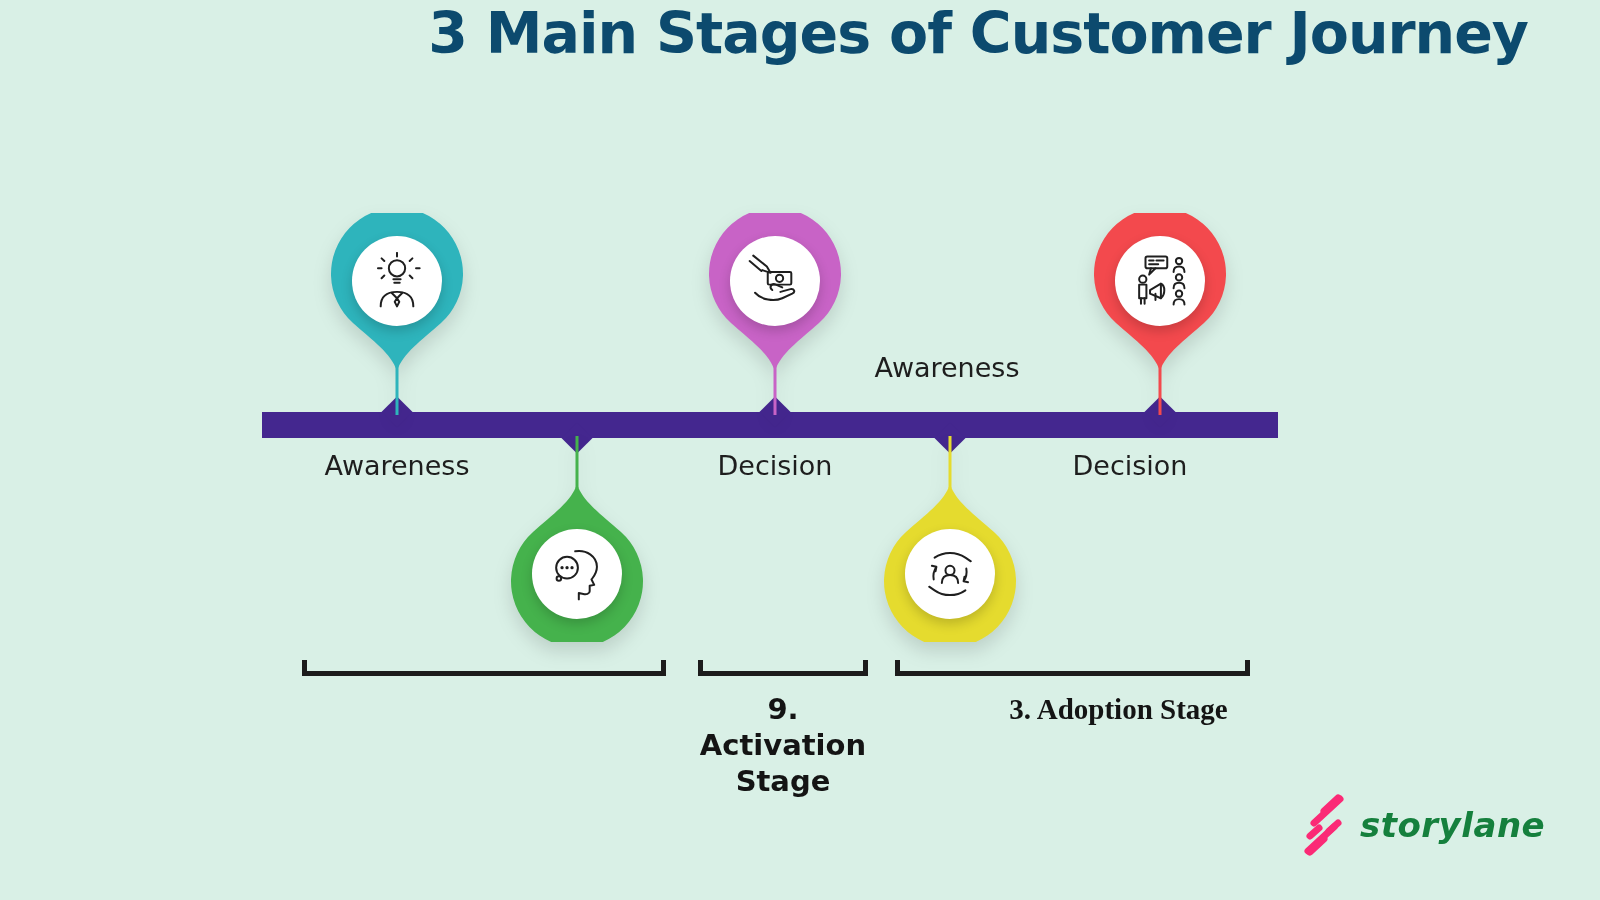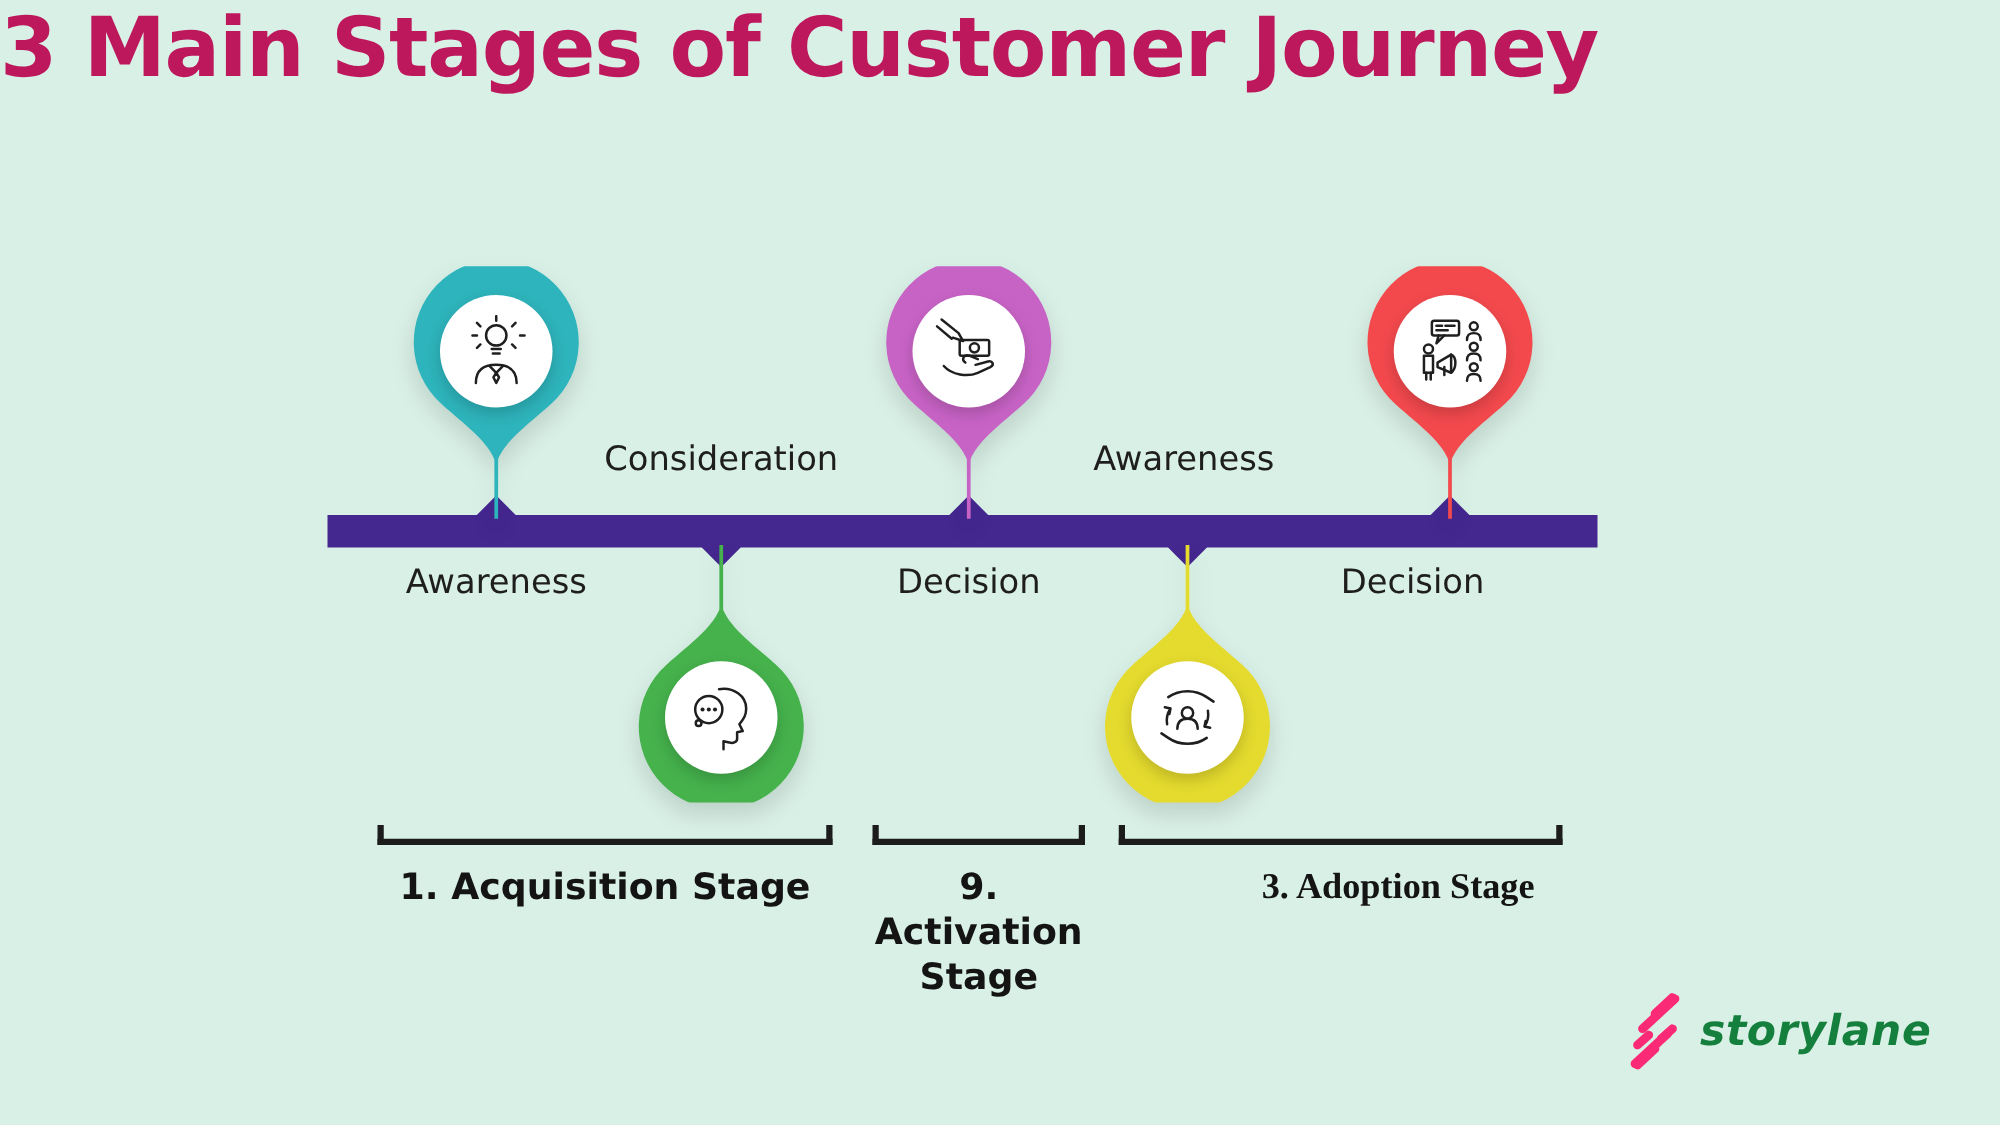--- a/index.html
+++ b/index.html
@@ -6,22 +6,22 @@
   html,body { width:1600px; height:900px; }
   body { font-family:"DejaVu Sans","Liberation Sans",sans-serif; }
   #canvas {
     position:relative; width:1600px; height:900px;
     background:#d9f0e6; overflow:hidden;
   }
   .abs { position:absolute; }
 
   
   .title {
-    left:0; top:96; width:1528px; text-align:left;
-    font-size:66px; font-weight:800; letter-spacing:-1px; color:#be185d;
+    left:0; top:96; width:1528px; text-align:right;
+    font-size:57px; font-weight:800; letter-spacing:-1px; color:#0c4a6e;
   }
 
   
   .timeline-bar { left:262px; top:412px; width:1016px; height:26px; background:#44278f; }
   .notch { width:22px; height:22px; background:#44278f; transform:rotate(45deg); }
 
   
   .pin, .droplet { width:136px; filter:drop-shadow(0 9px 9px rgba(0,0,0,0.13)); }
   .inner-circle {
     position:absolute; width:90px; height:90px; border-radius:50%;
@@ -84,21 +84,20 @@
   <div class="inner-circle" style="left:532px; top:529px;">
     <svg class="icon-svg" width="58" height="58" viewBox="0 0 64 64">
       <path d="M30 7c13-2 24 6 24 17 0 7-3 10-6 14l3 6-5 1v6c0 3-4 4-7 3l-5-1v7"></path>
       <circle cx="21" cy="25" r="12"></circle>
       <circle cx="15.5" cy="25" r="1.8" fill="#1f1f1f" stroke="none"></circle>
       <circle cx="21" cy="25" r="1.8" fill="#1f1f1f" stroke="none"></circle>
       <circle cx="26.5" cy="25" r="1.8" fill="#1f1f1f" stroke="none"></circle>
       <circle cx="12" cy="37" r="2.5"></circle>
     </svg>
   </div>
-  <div class="abs ms-label" style="left:467px; top:352px;">Consideration</div>
 
   <svg class="abs pin" style="left:707px; top:213px;" width="136" height="210" viewBox="0 0 136 210">
     <rect x="66.5" y="150" width="3" height="52" fill="#c863c6"></rect>
     <path d="M68 158 C62 140 44 128 24 110 A66 66 0 1 1 112 110 C92 128 74 140 68 158 Z" fill="#c863c6"></path>
   </svg>
   <div class="inner-circle" style="left:730px; top:236px;">
     <svg class="icon-svg" width="58" height="58" viewBox="0 0 64 64">
       <rect x="24" y="22" width="26" height="14" rx="1.5"></rect>
       <circle cx="37" cy="29" r="4"></circle>
       <path d="M4 10L17 21M8 4l15 12M23 16l4 7-9-3"></path>
@@ -146,21 +145,20 @@
       <circle cx="53" cy="46" r="3.5"></circle>
         <path d="M47 58c0-5 2.5-6 6-6s6 1 6 6"></path>
     </svg>
   </div>
   <div class="abs ms-label" style="left:1020px; top:450px;">Decision</div>
 
   <div class="abs bracket" style="left:302px; width:364px;"></div>
   <div class="abs bracket" style="left:698px; width:170px;"></div>
   <div class="abs bracket" style="left:895px; width:355px;"></div>
 
-  <div class="abs stage-label" style="left:302px; width:364px;">1. Acquisition Stage</div>
   <div class="abs stage-label" style="left:683px; width:200px;">9. Activation Stage</div>
   <div class="abs stage-label" style="left:941px; width:355px;font-family:Liberation Serif, serif;">3. Adoption Stage</div>
 
   <div class="abs" style="left:1300px; top:793px; display:flex; align-items:center; gap:12px;">
     <svg width="48" height="64" viewBox="0 0 48 64" stroke="#fb2a76" stroke-width="7" stroke-linecap="round" fill="none">
       <line x1="24" y1="18" x2="38" y2="5"></line>
       <line x1="14" y1="30" x2="40" y2="6"></line>
       <line x1="10" y1="43" x2="19" y2="35"></line>
       <line x1="29" y1="38" x2="38" y2="30"></line>
       <line x1="8" y1="58" x2="34" y2="34"></line>

